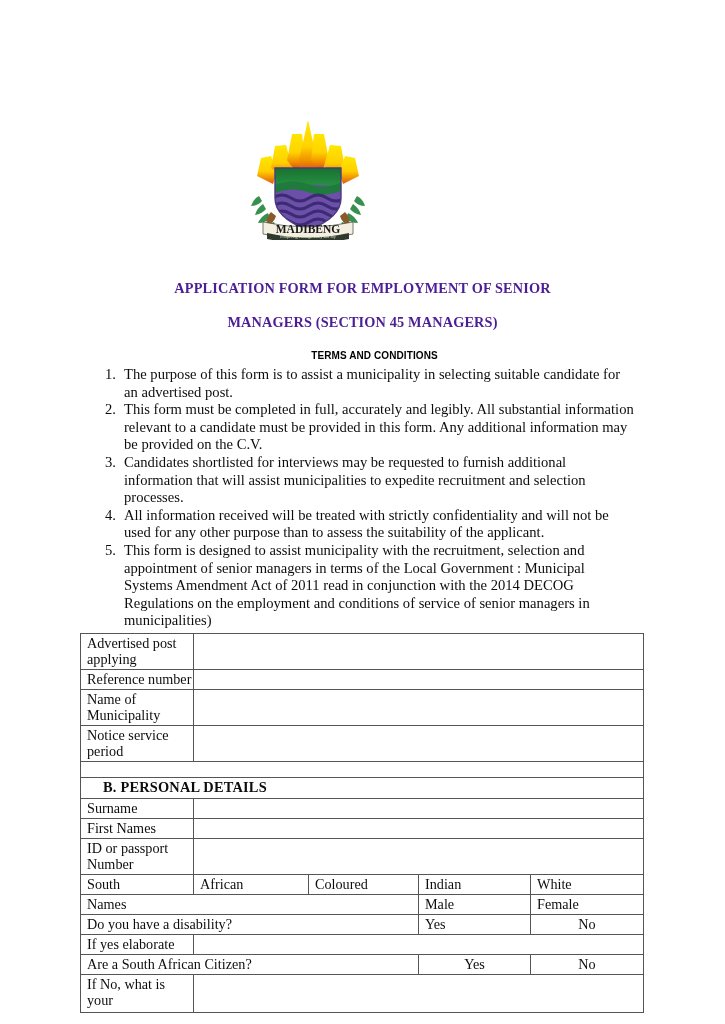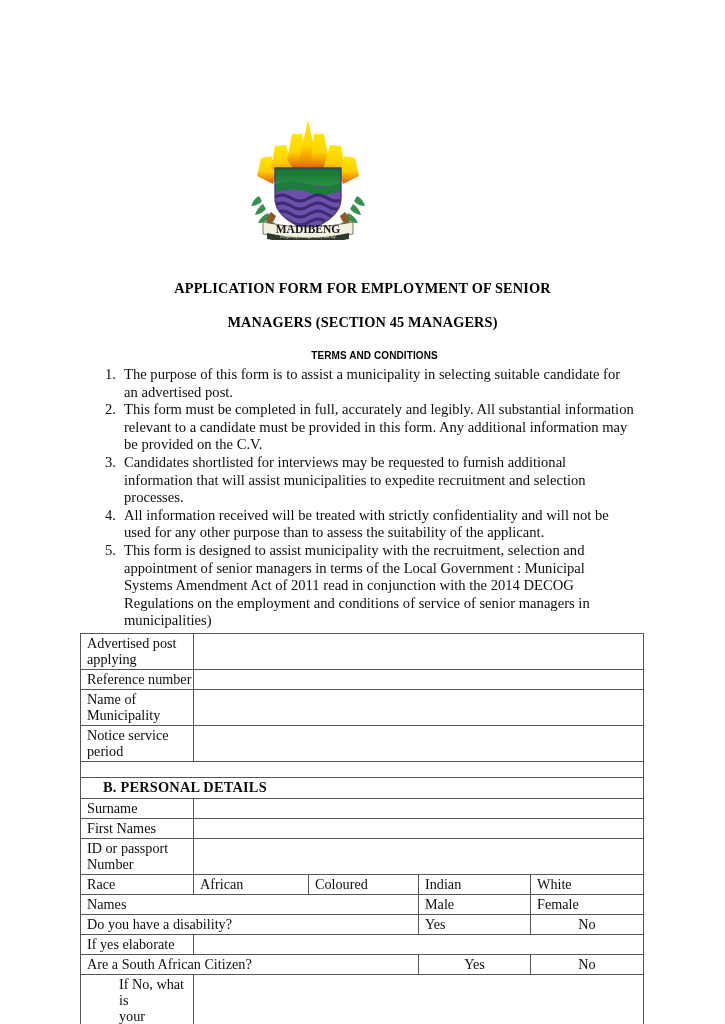--- a/index.html
+++ b/index.html
@@ -47,21 +47,21 @@
     top: 281px;
     width: 725px;
     text-align: center;
   }
   .title-line {
     font-family: "Liberation Serif", "DejaVu Serif", serif;
     font-weight: bold;
     font-size: 14.3px;
     letter-spacing: 0.15px;
     line-height: 1;
-    color: #000000;
+    color: #4c1d95;
   }
   .title-line.second { margin-top: 20px; }
   .terms-heading {
     margin-top: 20px;
     font-family: "Liberation Sans", "DejaVu Sans", sans-serif;
     font-weight: bold;
     font-size: 10px;
     letter-spacing: 0.1px;
     color: #000000;
     margin-left: 24px;
@@ -115,21 +115,21 @@
     font-weight: bold;
     font-size: 14.4px;
     padding-left: 22px;
     letter-spacing: 0.2px;
     height: 17px;
   }
   td.spacer { height: 15px; padding: 0; }
   td.center { text-align: center; padding-left: 0; }
   td.tall2 { height: 34px; }
   .cell-stack { display: block; }
-  .cell-stack span { display: block; margin-left: 32px; }
+  .cell-stack span { display: block; }
 </style>
 </head>
 <body>
 
 <div class="page">
 
   <div class="logo-wrap">
     <div class="logo">
       <svg viewBox="0 0 122 128" width="122" height="128" xmlns="http://www.w3.org/2000/svg">
         <defs>
@@ -279,21 +279,21 @@
       <tr>
         <td>First Names</td>
         <td colspan="4"></td>
       </tr>
       <tr>
         <td>ID or passport Number</td>
         <td colspan="4"></td>
       </tr>
 
       <tr>
-        <td>Race</td>
+        <td>South</td>
         <td>African</td>
         <td>Coloured</td>
         <td>Indian</td>
         <td>White</td>
       </tr>
 
       <tr>
         <td colspan="3">Names</td>
         <td>Male</td>
         <td>Female</td>

